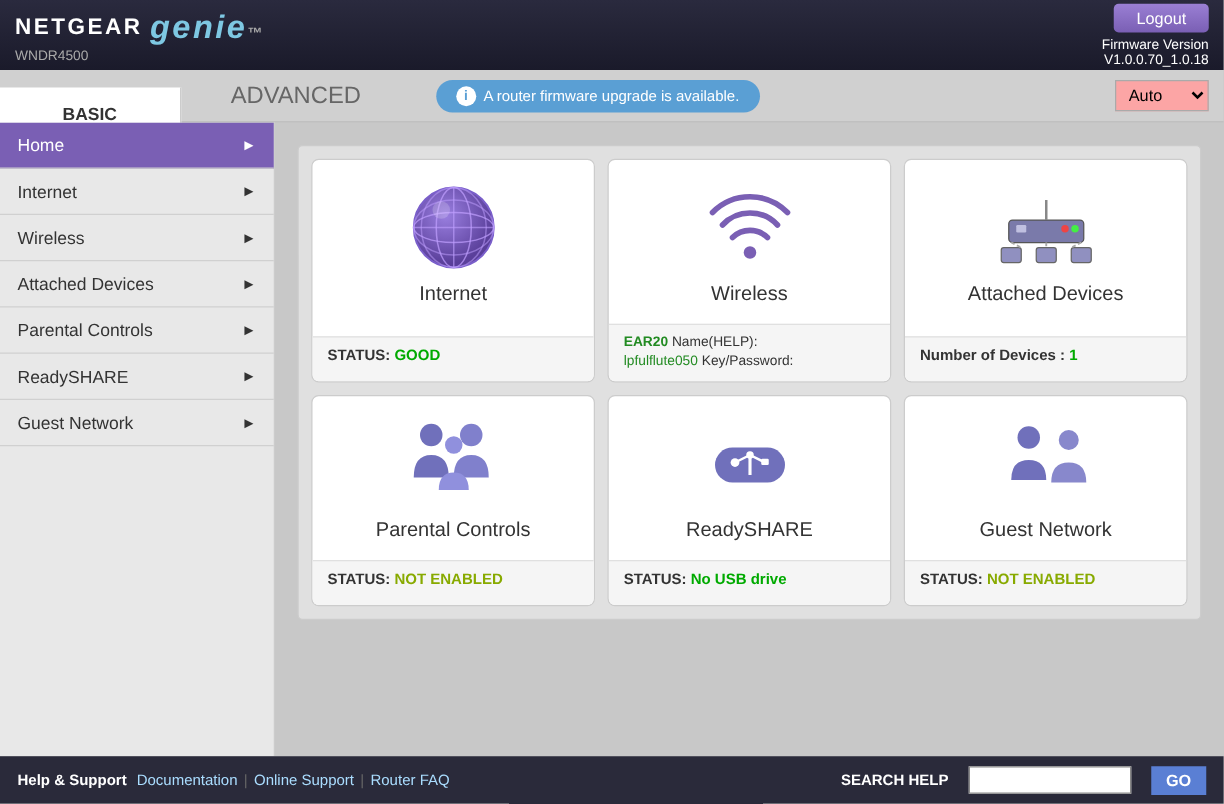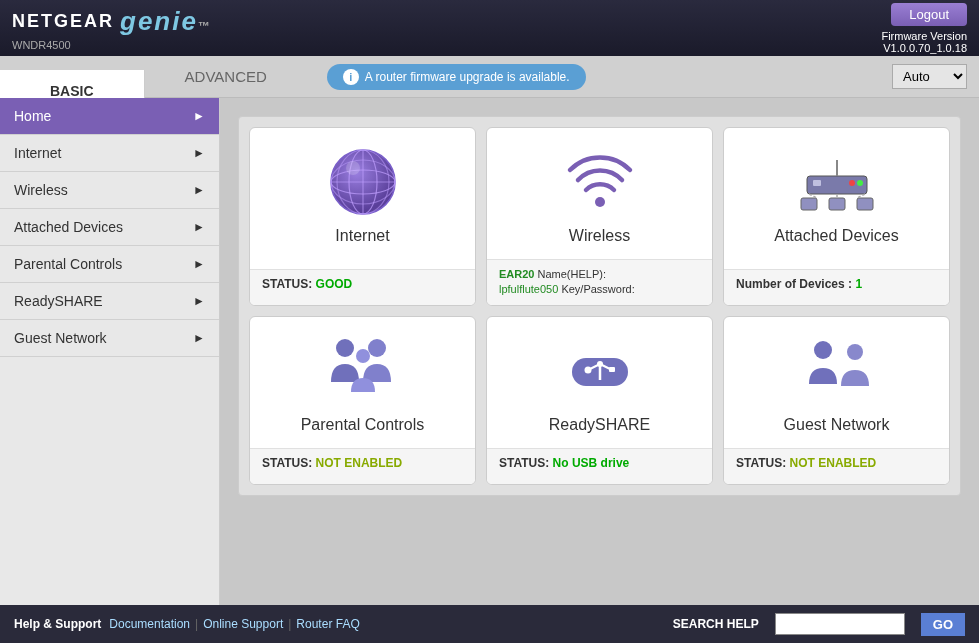--- a/index.html
+++ b/index.html
@@ -90,21 +90,21 @@
       padding: 10px 50px;
       border-right: 1px solid #ccc;
       height: 100%;
       display: flex;
       align-items: center;
       cursor: pointer;
       margin-top: 28px;
     }
     .tab-advanced {
       color: #666;
-      font-size: 15px;
+      font-size: 19px;
       padding: 6px 40px;
       height: 100%;
       display: flex;
       align-items: center;
       cursor: pointer;
       text-align: center;
     }
     .firmware-notice {
       margin-left: 20px;
       background: #5a9fd4;
@@ -130,21 +130,21 @@
       flex-shrink: 0;
     }
     .auto-select {
       margin-left: auto;
       margin-right: 12px;
     }
     .auto-select select {
       padding: 3px 20px 3px 6px;
       font-size: 13px;
       border: 1px solid #aaa;
-      background: #e5e5e5;
+      background: #fca5a5;
     }
 
     
     .main-layout {
       display: flex;
       flex: 1;
       overflow: hidden;
     }
 
     

